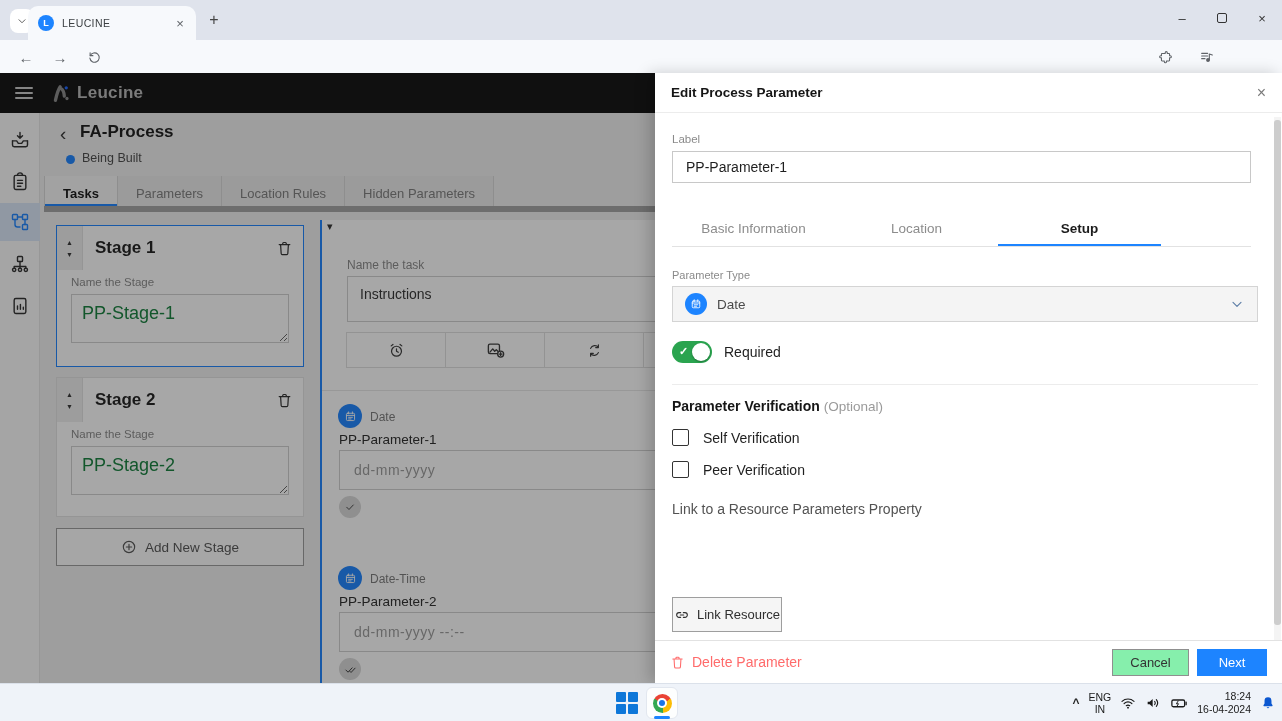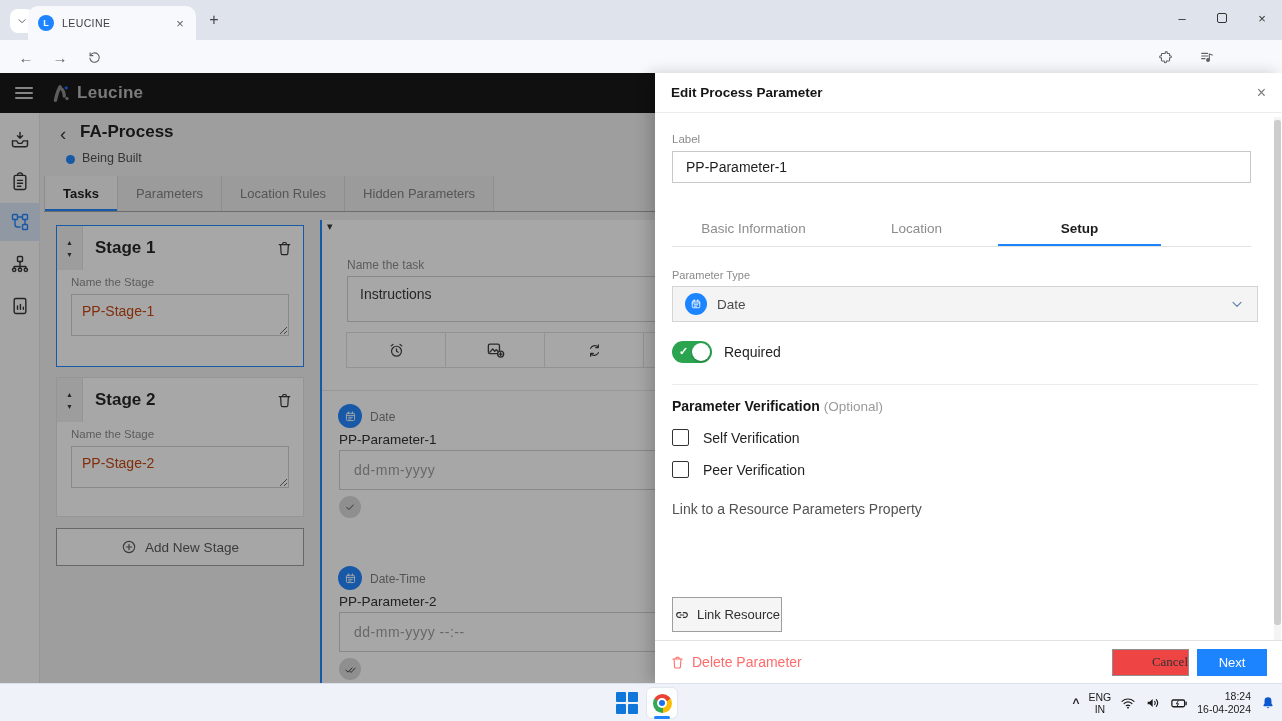--- a/index.html
+++ b/index.html
@@ -47,38 +47,38 @@
   .sidebar { position:absolute; left:0; top:113px; width:40px; height:570px; background:#fcfcfc; border-right:1px solid #e6e6e6; }
   .s-slot { position:absolute; left:0; width:40px; height:38px; display:flex; align-items:center; justify-content:center; color:#2f2f2f; cursor:pointer; }
   .s-slot.active { background:#dbe7f9; color:#1d84ff; }
 
   .main { position:absolute; left:40px; top:113px; width:615px; height:570px; background:#f1f1f1; overflow:hidden; }
   .backchev { position:absolute; left:20px; top:10px; font-size:19px; color:#333; cursor:pointer; }
   .ptitle { position:absolute; left:40px; top:9px; font-size:17px; font-weight:bold; color:#1a1a1a; }
   .statusdot { position:absolute; left:26px; top:42px; width:9px; height:9px; border-radius:50%; background:#1d84ff; }
   .statustext { position:absolute; left:42px; top:38px; font-size:12.5px; color:#4a4a4a; }
 
-  .ptabs { position:absolute; left:4px; top:63px; right:0; height:36px; border-bottom:1px solid #a3a3a3; display:flex;align-items:center; }
+  .ptabs { position:absolute; left:4px; top:63px; right:0; height:36px; border-bottom:6px solid #a3a3a3; display:flex; }
   .ptab { padding:0 18px; line-height:35px; font-size:13px; color:#7e7e7e; background:#ececec; border-right:1px solid #d8d8d8; cursor:pointer; }
   .ptab:first-child { border-left:1px solid #d8d8d8; }
   .ptab.active { background:#f8f8f8; color:#161616; font-weight:bold; box-shadow:inset 0 -2px 0 #1d84ff; }
 
   .scard { position:absolute; left:16px; width:248px; background:#fff; }
   .scard.sel { border:1px solid #1d84ff; }
   .scard.plain { border:1px solid #e3e3e3; }
   .shead { display:flex; align-items:center; height:44px; }
   .sarrows { width:26px; height:44px; background:#f0f0f0; border-right:1px solid #e2e2e2; display:flex; flex-direction:column;
              align-items:center; justify-content:center; gap:5px; font-size:7px; color:#333; }
   .sarrows span { cursor:pointer; line-height:1; }
   .stitle { flex:1; padding-left:12px; font-size:17px; font-weight:bold; color:#1f1f1f; }
   .strash { margin-right:10px; color:#2f2f2f; cursor:pointer; }
   .sbody { padding:6px 14px 12px; }
   .flabel { font-size:11.5px; color:#8a8a8a; }
-  .ta { display:block; width:100%; height:42px; margin-top:6px; border:1px solid #d0d0d0; background:#fff; font-family:inherit;
-        font-size:14px; color:#c2410c; padding:8px 10px; resize:both; }
+  .ta { display:block; width:100%; height:49px; margin-top:6px; border:1px solid #d0d0d0; background:#fff; font-family:inherit;
+        font-size:18px; color:#15803d; padding:8px 10px; resize:both; }
   .addstage { position:absolute; left:16px; top:415px; width:248px; height:38px; background:#fdfdfd; border:1px solid #9b9b9b;
               display:flex; align-items:center; justify-content:center; gap:8px; color:#555; font-size:13.5px; cursor:pointer; }
 
   .tcard { position:absolute; left:280px; top:107px; width:520px; height:463px; background:#fff; border-left:2px solid #1d84ff; }
   .tcaret { position:absolute; left:5px; top:0; font-size:11px; color:#333; cursor:pointer; }
   .tlabel { position:absolute; left:25px; top:38px; font-size:12px; color:#8a8a8a; }
   .tta { position:absolute; left:25px; top:56px; width:318px; height:46px; border:1px solid #d0d0d0; font-family:inherit;
          font-size:14px; color:#333; padding:9px 12px; resize:both; }
   .ttool { position:absolute; left:25px; top:112px; display:flex; }
   .tcell { width:100px; height:36px; border:1px solid #e0e0e0; margin-left:-1px; display:flex; align-items:center; justify-content:center;
@@ -138,22 +138,22 @@
 
   .linkhead { position:absolute; left:17px; top:428px; font-size:14px; color:#525252; }
   .linkdesc { position:absolute; left:17px; top:466px; width:578px; font-size:10.8px; line-height:1.35; color:#6f6f6f; }
   .linkbtn { position:absolute; left:17px; top:524px; width:110px; height:35px; background:#f5f5f5; border:1px solid #9e9e9e;
              display:flex; align-items:center; justify-content:center; gap:7px; font-size:13px; color:#2f2f2f; cursor:pointer; }
 
   .pfooter { position:absolute; left:0; right:0; bottom:0; height:43px; border-top:1px solid #e2e2e2; display:flex;
              align-items:center; padding:0 15px; background:#fff; }
   .delbtn { display:flex; align-items:center; gap:7px; color:#ff6b6b; font-size:14px; cursor:pointer; }
   .fspacer { flex:1; }
-  .cancelbtn { width:77px; height:27px; background:#ef4444; border:1px solid #8f8f8f; color:#333; font-size:13px; font-family:Liberation Serif, serif;
-               cursor:pointer;text-align:right; }
+  .cancelbtn { width:77px; height:27px; background:#86efac; border:1px solid #8f8f8f; color:#333; font-size:13px; font-family:Liberation Sans, sans-serif;
+               cursor:pointer; }
   .nextbtn { width:70px; height:27px; margin-left:8px; background:#1d84ff; border:none; color:#fff; font-size:13px; font-family:inherit;
              cursor:pointer; }
 
   
   .taskbar { position:absolute; left:0; top:683px; width:1282px; height:38px; background:#eff3f9; border-top:1px solid #dbe1ea; z-index:80; }
   .winlogo { position:absolute; left:616px; top:8px; width:22px; height:22px; display:grid; grid-template-columns:10px 10px;
              grid-template-rows:10px 10px; gap:2px; cursor:pointer; }
   .winlogo div { background:#0e77d9; border-radius:1px; }
   .chromebtn { position:absolute; left:646px; top:3px; width:32px; height:32px; background:rgba(255,255,255,.85); border-radius:6px;
                border:1px solid #e2e7ef; display:flex; align-items:center; justify-content:center; cursor:pointer; }

